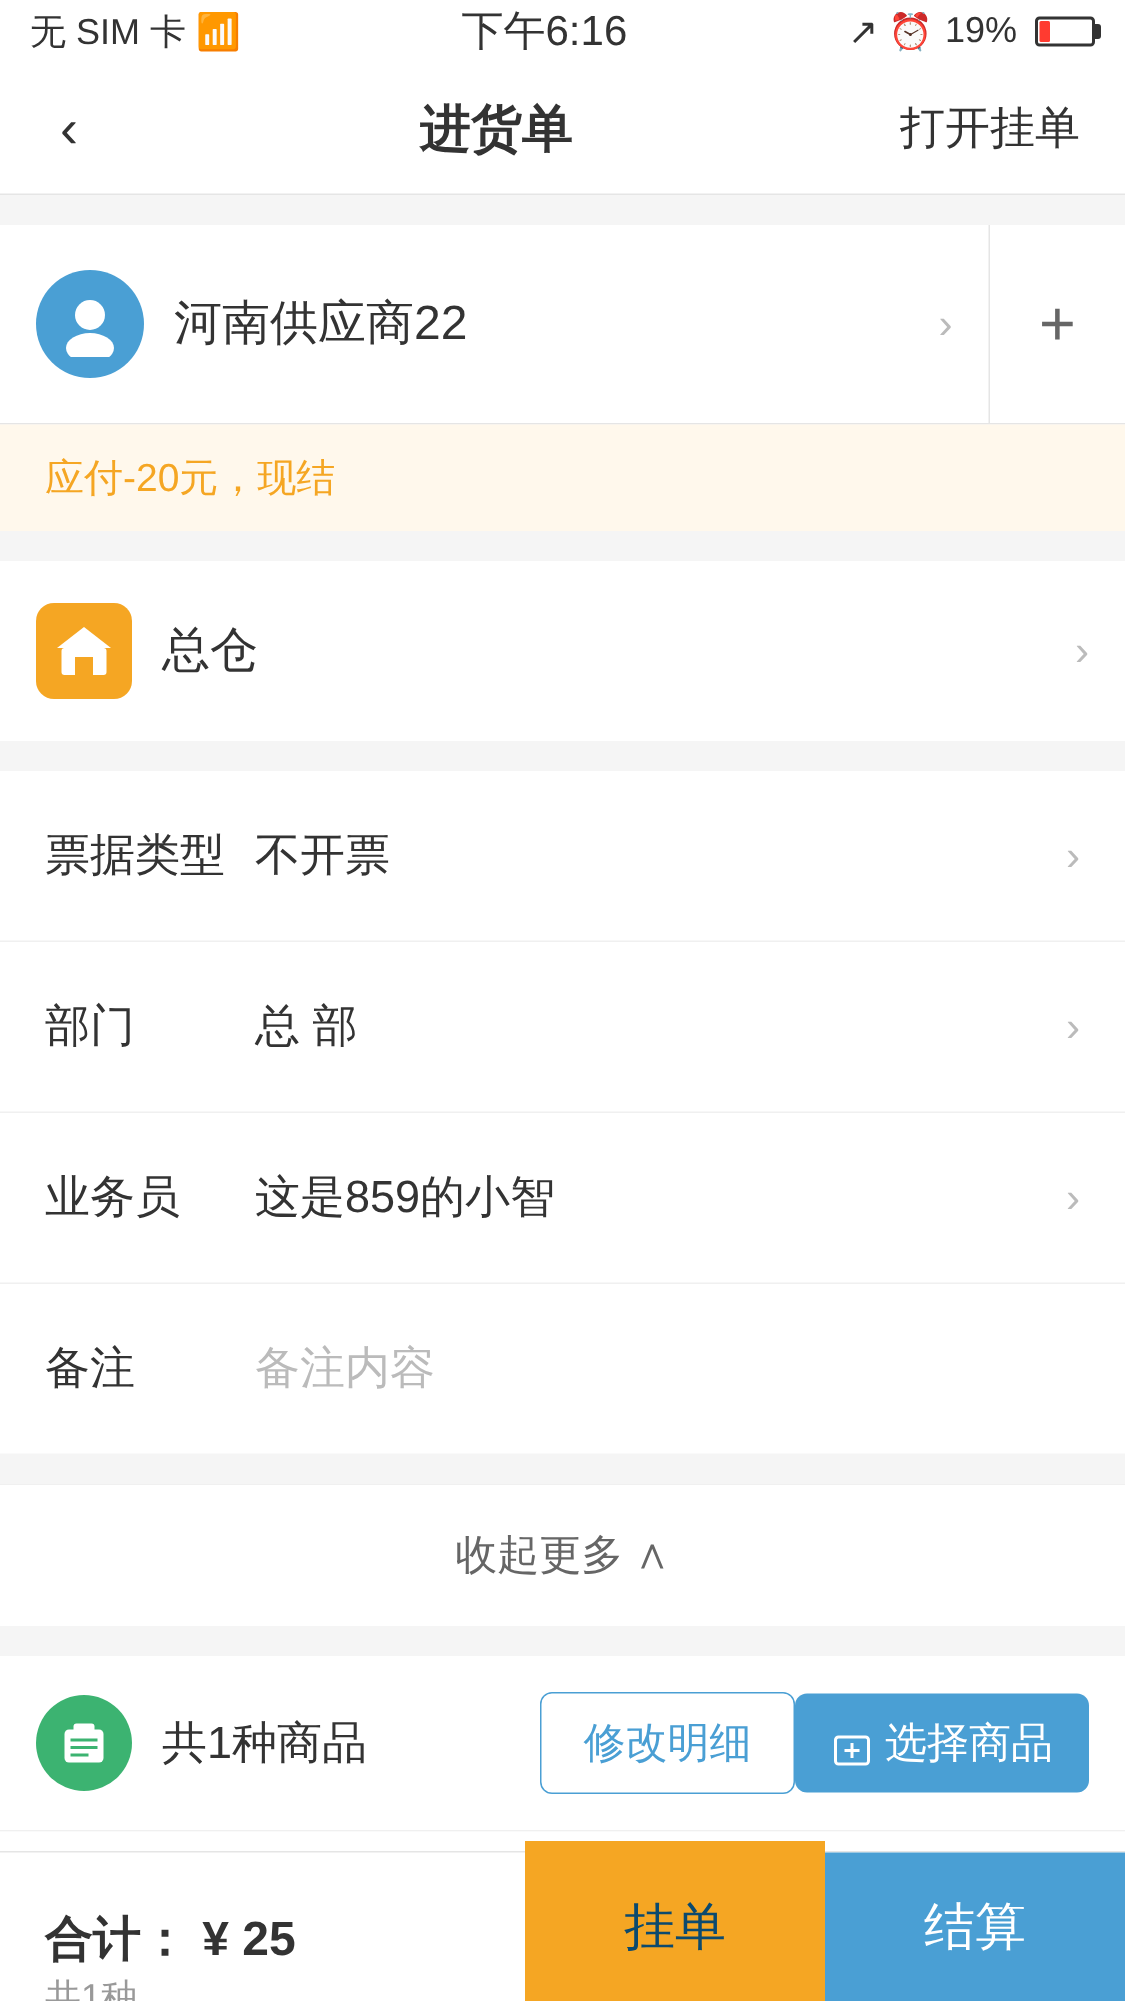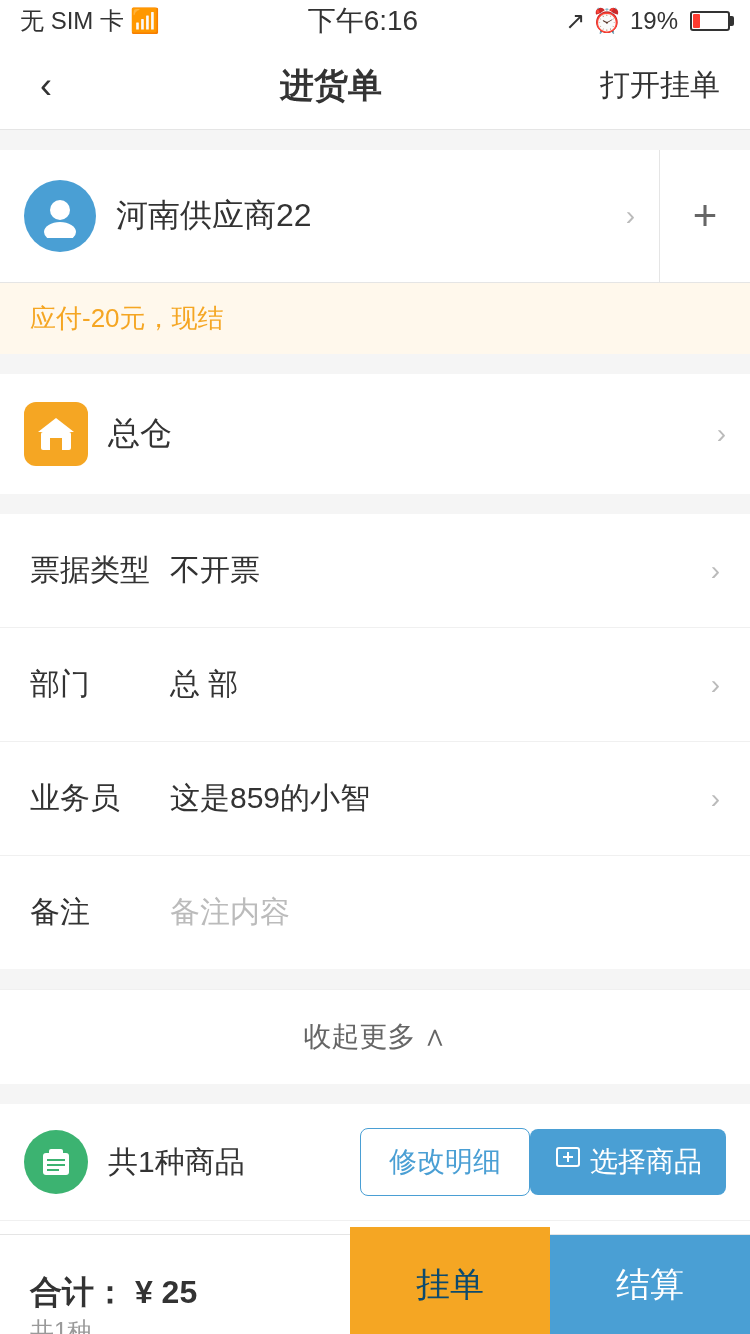--- a/index.html
+++ b/index.html
@@ -248,21 +248,21 @@
       font-size: 28px;
       cursor: pointer;
     }
     .btn-select {
       background: #4a9fd4;
       color: #fff;
       padding: 14px 24px;
       border-radius: 8px;
       font-size: 28px;
       display: flex;
-      align-items: flex-start;
+      align-items: flex-end;
       gap: 8px;
       cursor: pointer;
       border: none;
     }
 
     
     .product-item {
       background: #fff;
       display: flex;
       align-items: flex-start;

